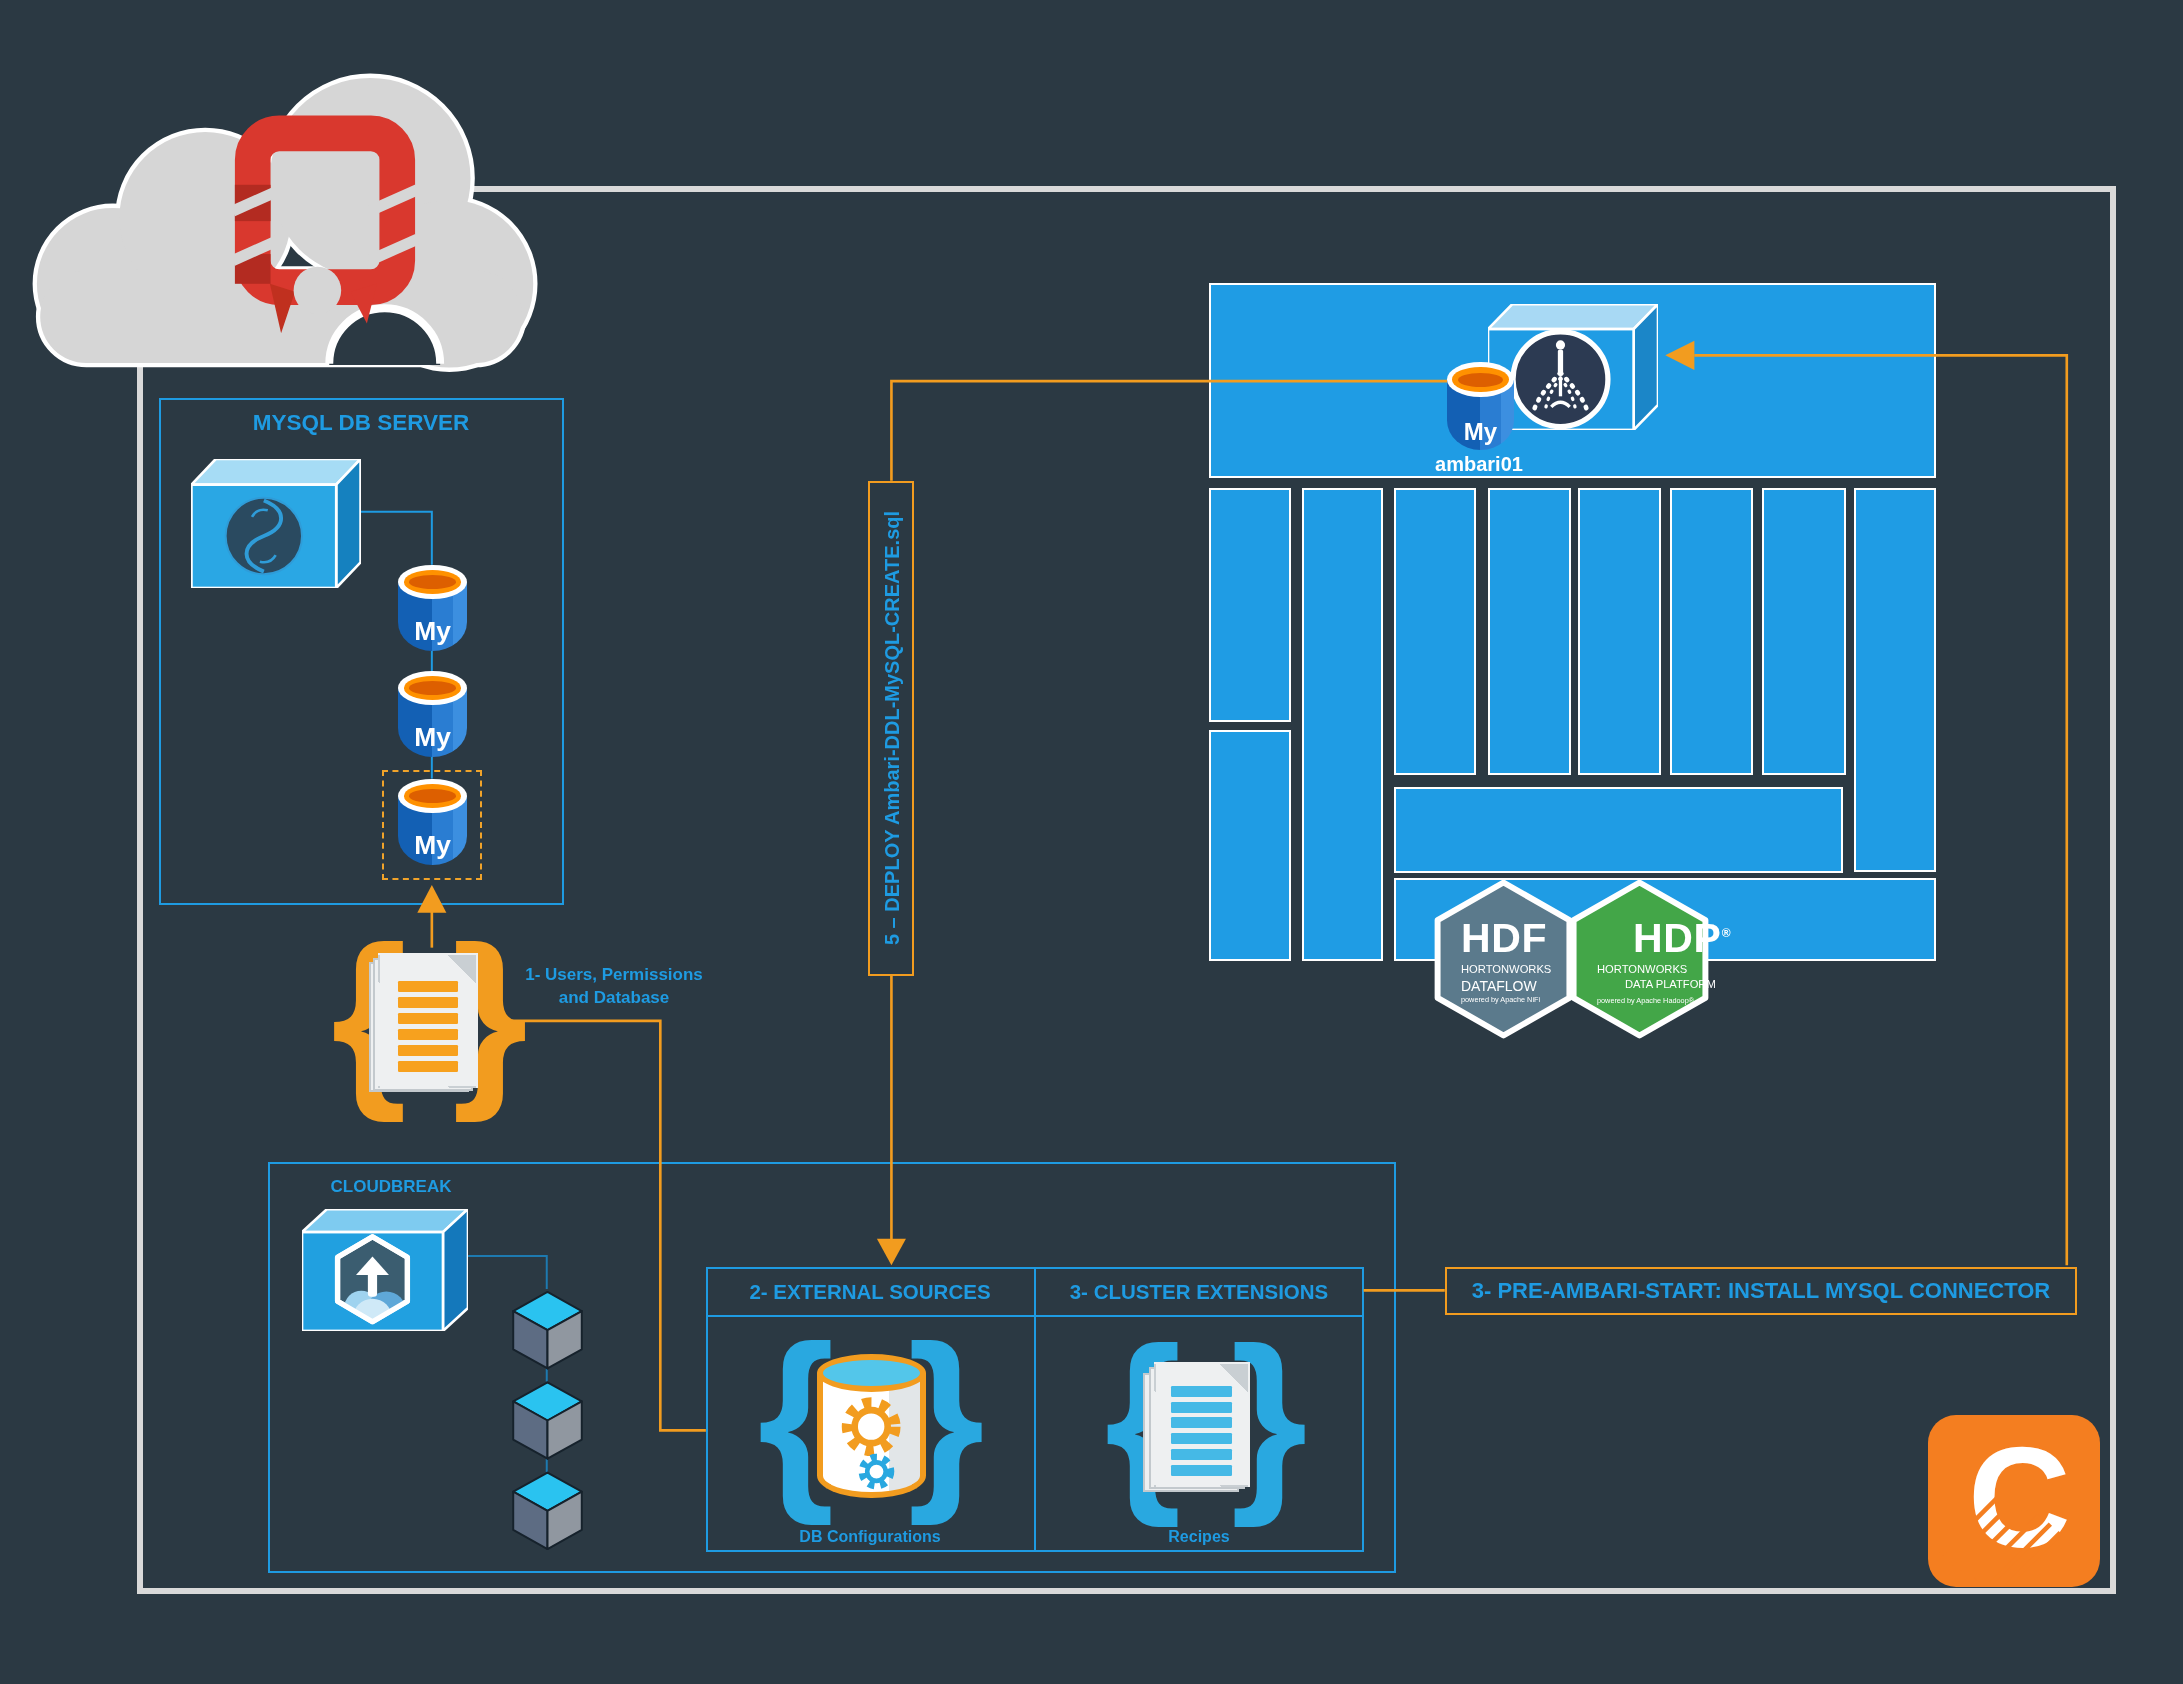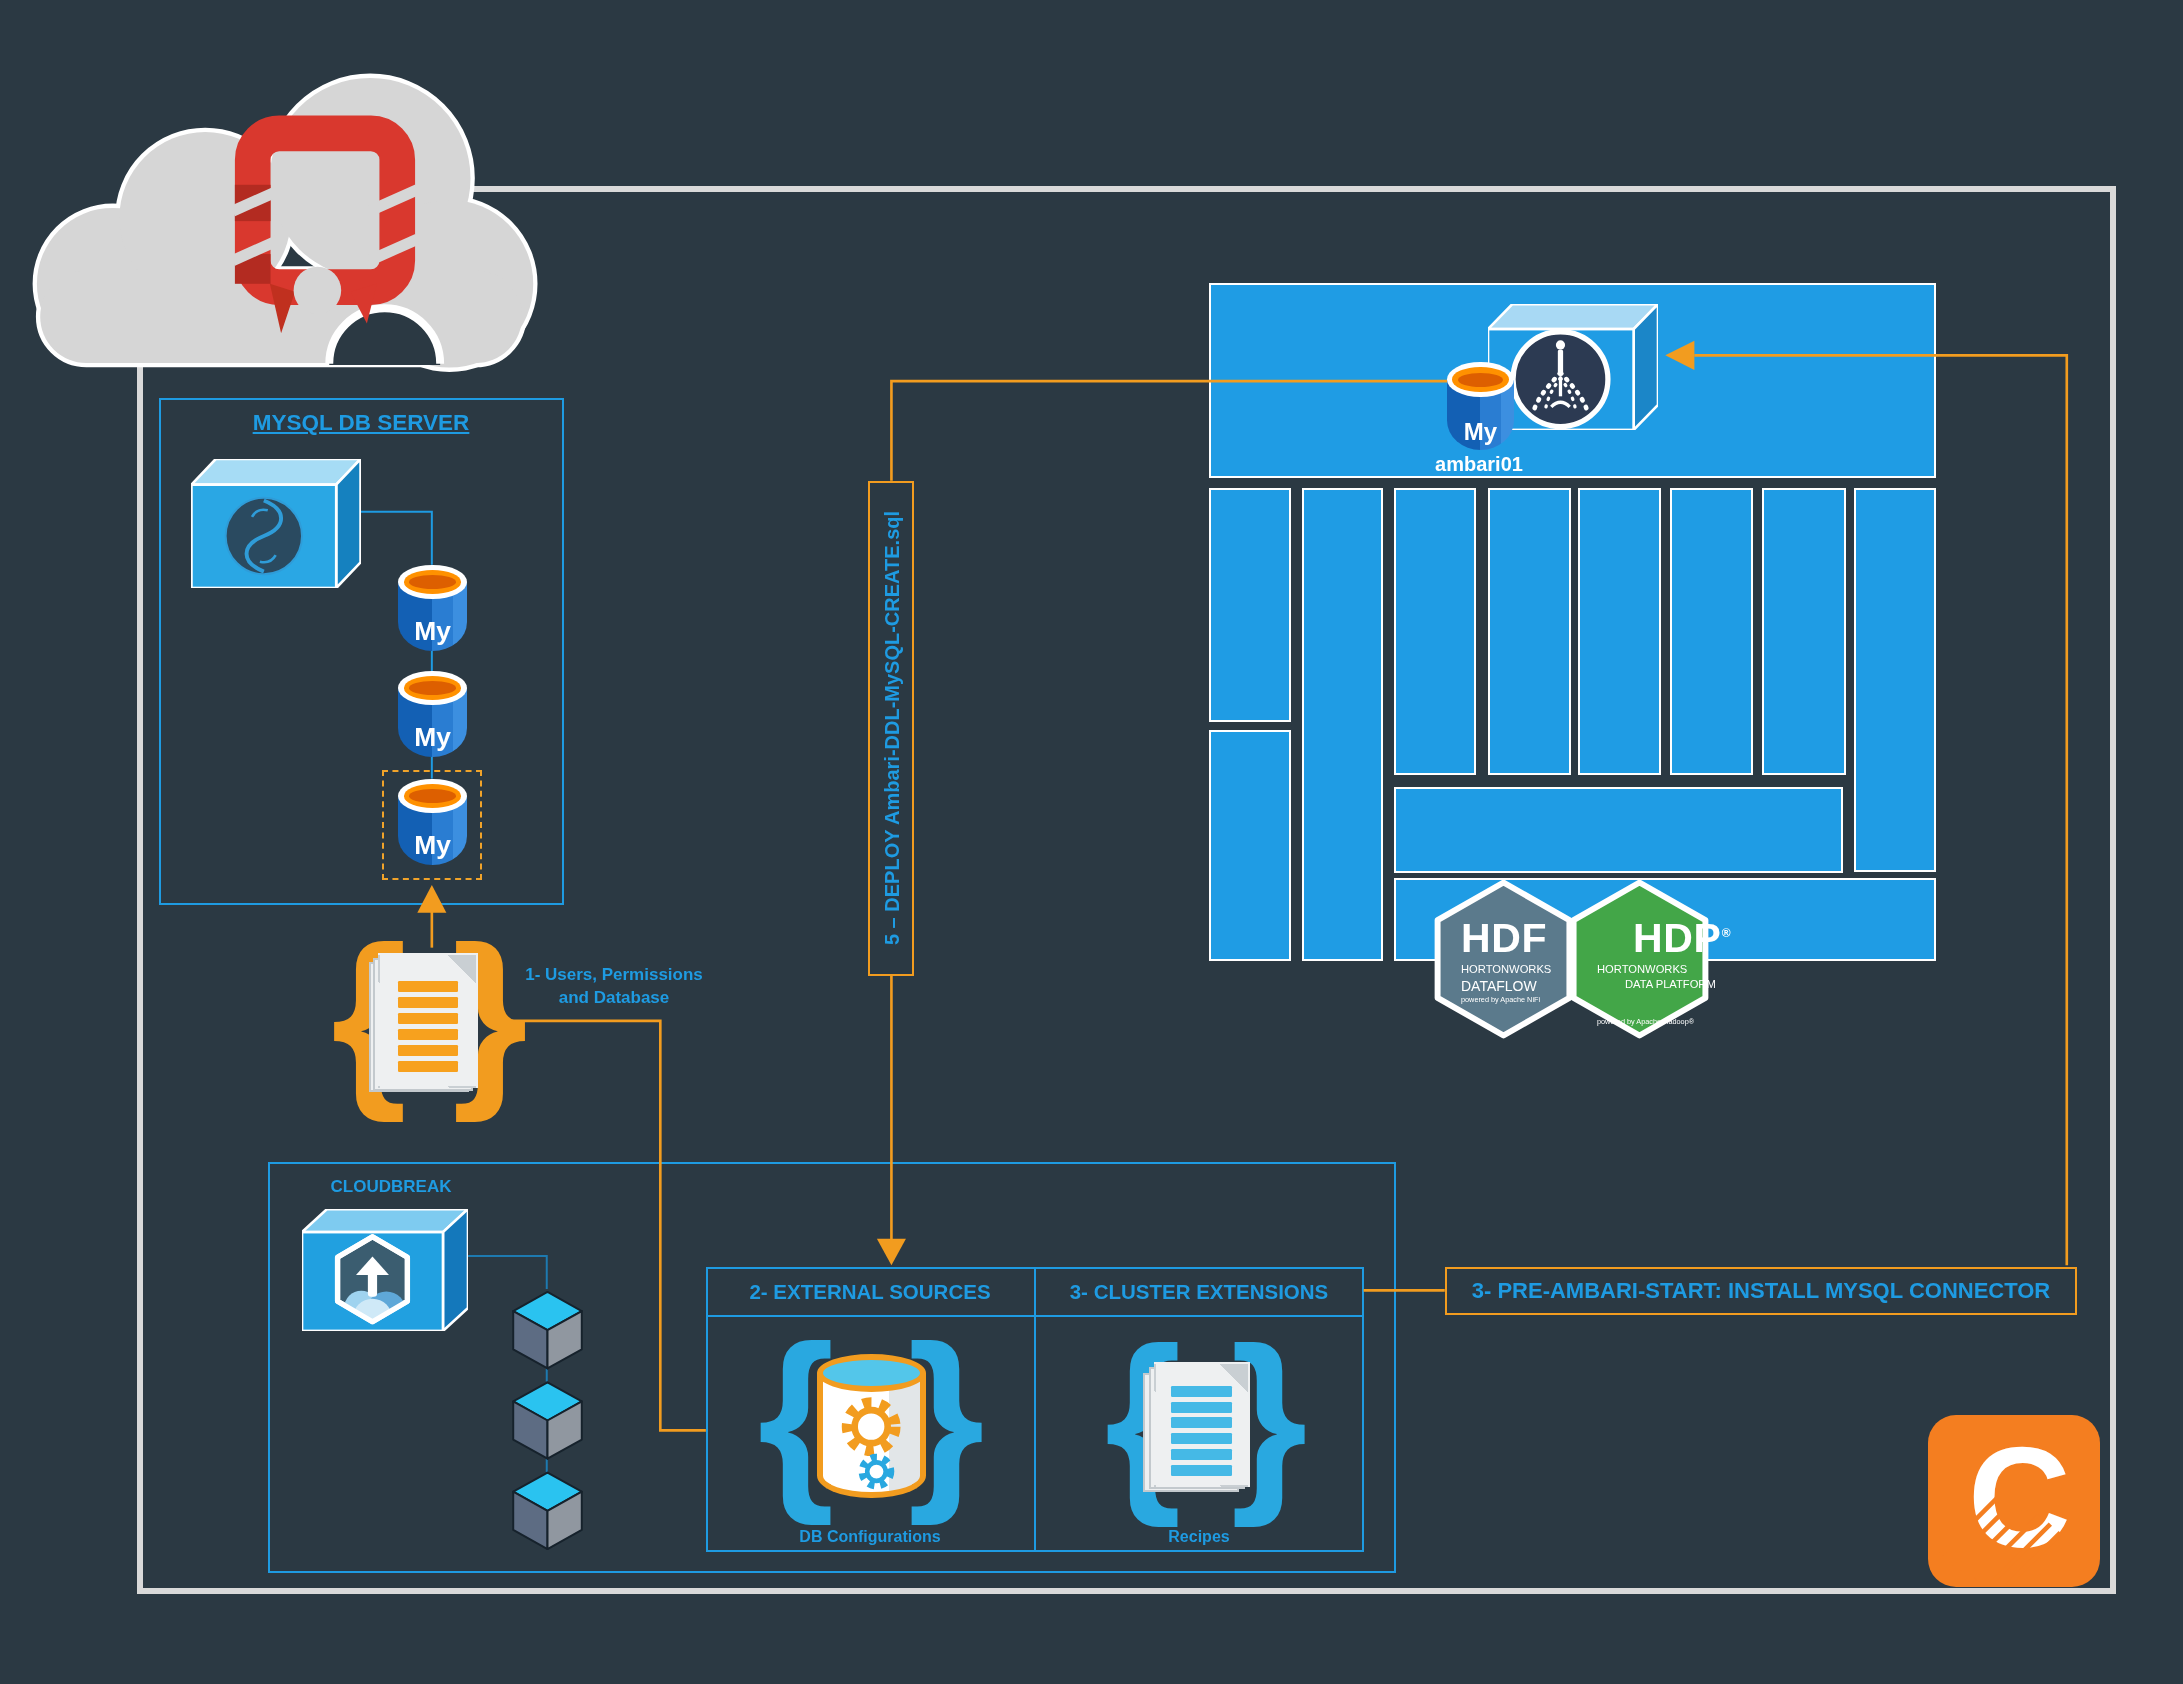--- a/index.html
+++ b/index.html
@@ -62,21 +62,21 @@
       <rect x="338" y="270" width="80" height="17" transform="rotate(-24 378 278)"></rect>
       <rect x="545" y="270" width="80" height="17" transform="rotate(-24 585 278)"></rect>
     </g>
     <polygon points="398,330 436,342 415,405" fill="#c0301f"></polygon>
     <polygon points="520,342 560,330 545,390" fill="#d9382e"></polygon>
     <circle cx="470" cy="340" r="36" fill="#d6d6d6"></circle>
   </g>
 </svg>
 
 <div class="bluebox" style="left:159px;top:398px;width:405px;height:507px;z-index:3;"></div>
-<div class="abs ctr t" style="left:361px;top:423px;font-size:22.5px;z-index:5;text-decoration:underline;">MYSQL DB SERVER</div>
+<div class="abs ctr t" style="left:361px;top:423px;font-size:22.5px;z-index:5;">MYSQL DB SERVER</div>
 
 <svg class="abs" style="left:191px;top:459px;z-index:5;" width="170" height="129" viewBox="0 0 257 196">
   <polygon points="0,39 37,0 257,0 220,39" fill="#a6dcf5" stroke="#fff" stroke-width="4"></polygon>
   <polygon points="220,39 257,0 257,157 220,196" fill="#1581bf" stroke="#fff" stroke-width="4"></polygon>
   <rect x="0" y="39" width="220" height="157" fill="#2aa7e4" stroke="#fff" stroke-width="4"></rect>
   <g>
     <circle cx="110" cy="117" r="58" fill="#2a4a60" stroke="#2f9cd8" stroke-width="3"></circle>
     <path d="M110,63 C145,77 145,103 110,117 C75,131 75,157 110,171" fill="none" stroke="#2f9cd8" stroke-width="6"></path>
     <path d="M92,88 q8,-14 24,-10" fill="none" stroke="#2f9cd8" stroke-width="4"></path>
     <path d="M128,146 q-8,14 -24,10" fill="none" stroke="#2f9cd8" stroke-width="4"></path>
@@ -172,21 +172,21 @@
 <div class="abs tw" style="left:1461px;top:963px;font-size:11.2px;font-weight:normal;z-index:6;">HORTONWORKS</div>
 <div class="abs tw" style="left:1461px;top:978px;font-size:14px;font-weight:normal;z-index:6;">DATAFLOW</div>
 <div class="abs tw" style="left:1461px;top:995px;font-size:7.3px;font-weight:normal;z-index:6;">powered by Apache NiFi</div>
 
 <svg class="abs" style="left:1567px;top:879px;z-index:5;" width="145" height="160" viewBox="0 0 220 242">
   <polygon points="110,5 210,62 210,180 110,237 10,180 10,62" fill="#43a648" stroke="#ffffff" stroke-width="9" stroke-linejoin="round"></polygon>
 </svg>
 <div class="abs tw" style="left:1597px;top:915px;font-size:41px;letter-spacing:0.7px;z-index:6;margin-left:36px;"><span>HDP</span><sup style="font-size:12px;">®</sup></div>
 <div class="abs tw" style="left:1597px;top:963px;font-size:11.2px;font-weight:normal;z-index:6;">HORTONWORKS</div>
 <div class="abs tw" style="left:1597px;top:978px;font-size:11.2px;font-weight:normal;z-index:6;padding-left:28px;">DATA PLATFORM</div>
-<div class="abs tw" style="left:1597px;top:1017px;font-size:7.3px;font-weight:normal;z-index:6;">powered by Apache Hadoop®</div>
+<div class="abs tw" style="left:1597px;top:996px;font-size:7.3px;font-weight:normal;z-index:6;">powered by Apache Hadoop®</div>
 
 <div class="obox" style="left:1445px;top:1267px;width:632px;height:48px;z-index:3;"></div>
 <div class="abs ctr t" style="left:1761px;top:1291px;font-size:22px;z-index:5;">3- PRE-AMBARI-START: INSTALL MYSQL CONNECTOR</div>
 
 <div class="bluebox" style="left:268px;top:1162px;width:1128px;height:411px;z-index:3;"></div>
 <div class="abs ctr t" style="left:391px;top:1187px;font-size:17px;z-index:5;">CLOUDBREAK</div>
 
 <svg class="abs" style="left:302px;top:1209px;z-index:5;" width="166" height="122" viewBox="0 0 252 185">
   <polygon points="0,35 38,0 252,0 214,35" fill="#7ecbf0" stroke="#fff" stroke-width="4"></polygon>
   <polygon points="214,35 252,0 252,150 214,185" fill="#1478bb" stroke="#fff" stroke-width="4"></polygon>

